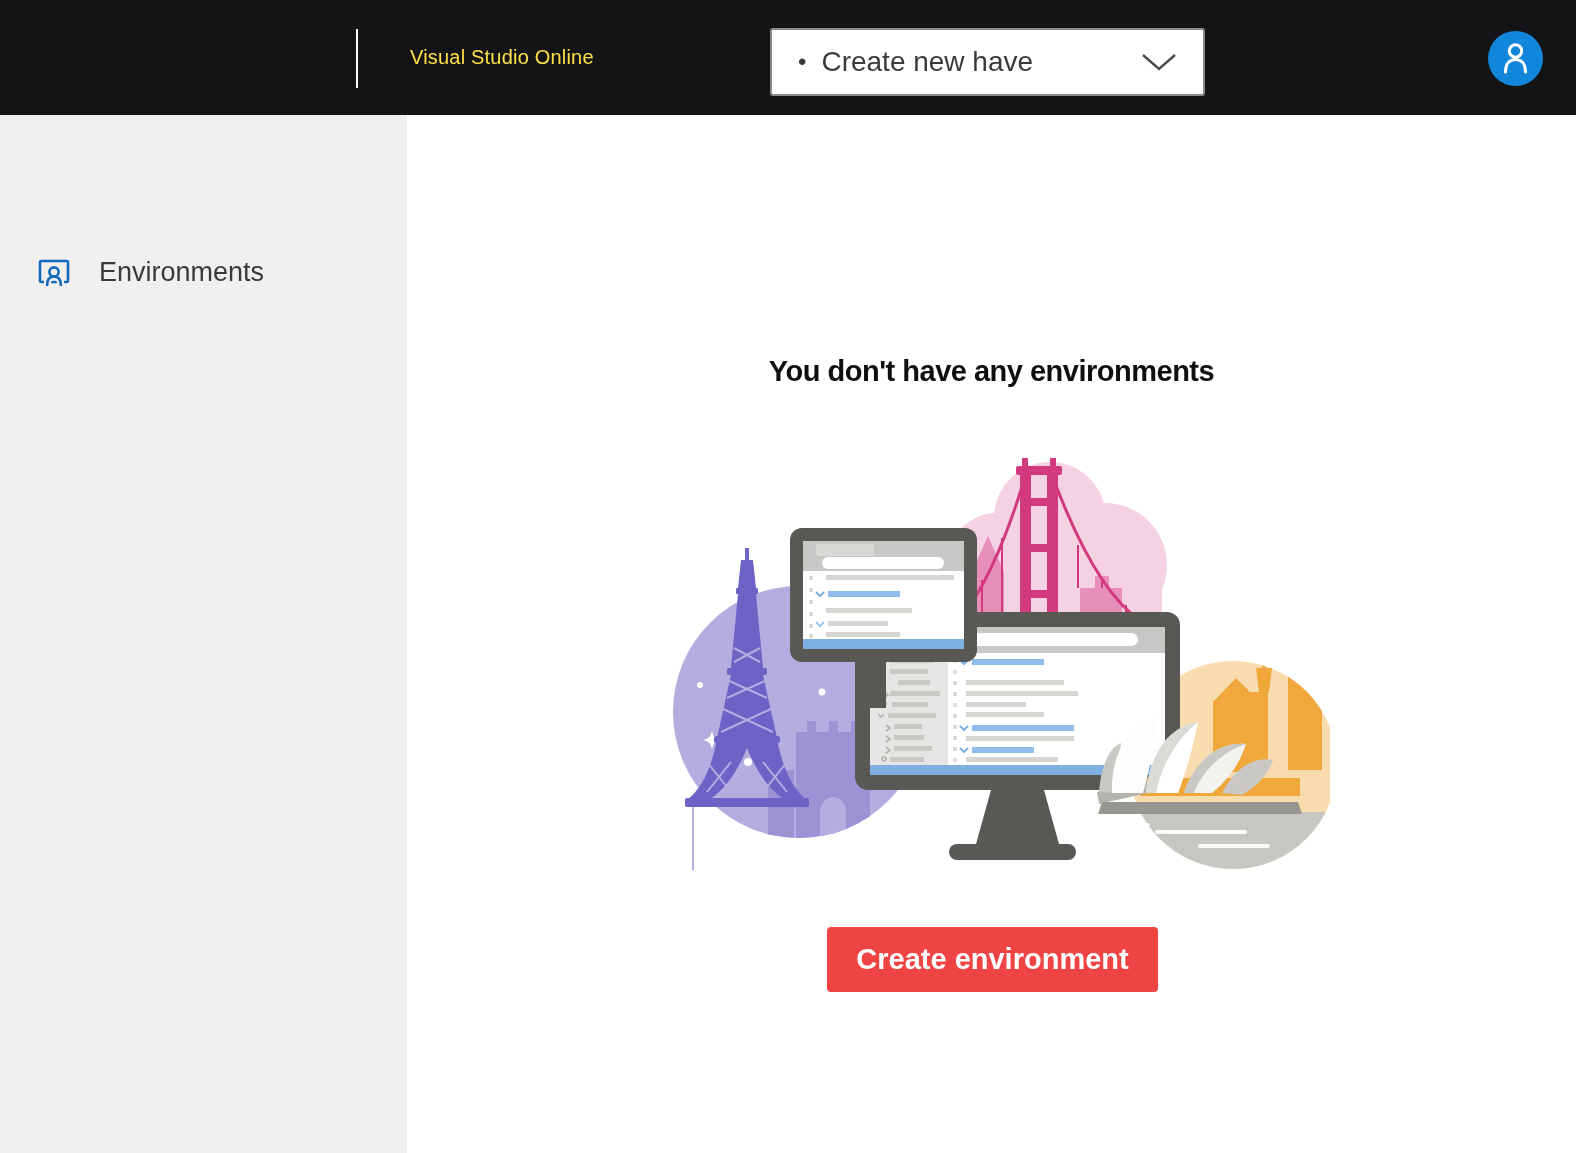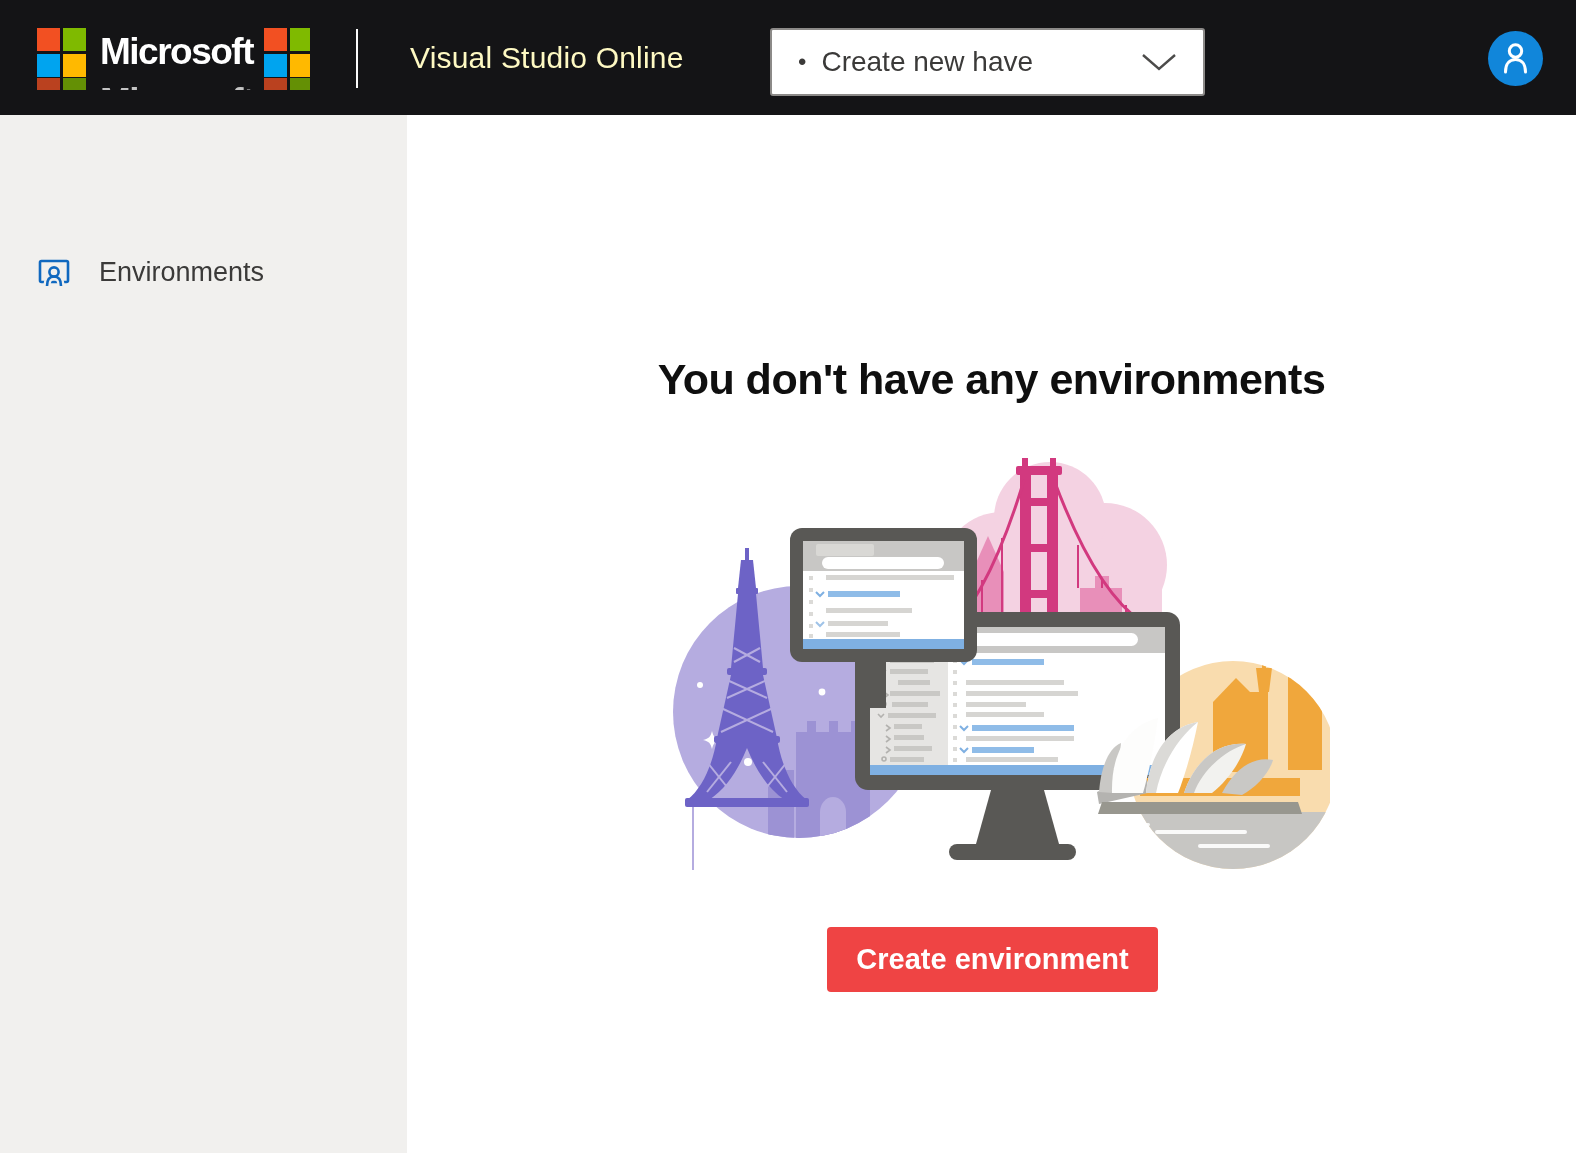--- a/index.html
+++ b/index.html
@@ -16,21 +16,21 @@
   .ms-grid i { display:block; }
   .ms-grid .s1{ background:#f25022; } .ms-grid .s2{ background:#7fba00; }
   .ms-grid .s3{ background:#00a4ef; } .ms-grid .s4{ background:#ffb900; }
   .ms-word { margin-left:14px; color:#fff; font-size:37px; font-weight:bold;
              letter-spacing:-1.5px; line-height:44px; white-space:nowrap; }
   .ms-tile.row2 { opacity:.75; }
 
   .bar-divider { position:absolute; left:356px; top:29px; width:2px; height:59px; background:#fbfbfb; }
 
   .product-title { position:absolute; left:410px; top:0; height:115px; display:flex; align-items:center;
-                   color:#fef9c3; font-size:30px; font-weight:400; letter-spacing:.2px; }
+                   color:#fde047; font-size:20px; font-weight:400; letter-spacing:.2px; }
 
   .plan-dd { position:absolute; left:770px; top:28px; width:435px; height:68px; background:#fff;
              border:2px solid #8c8a88; border-radius:3px; display:flex; align-items:center;
              padding:0 26px; cursor:pointer; }
   .plan-dd .bullet { font-size:24px; color:#3b3a39; margin-right:15px; line-height:1; }
   .plan-dd .value  { font-size:28px; color:#3b3a39; }
   .plan-dd svg { margin-left:auto; }
 
   .avatar-btn { position:absolute; left:1488px; top:31px; width:55px; height:55px; border-radius:50%;
                 background:#1186da; border:none; display:flex; align-items:center; justify-content:center;
@@ -38,69 +38,35 @@
 
   
   .sidebar { position:absolute; left:0; top:115px; width:407px; height:1038px; background:#f1f0ee; }
   .side-item { position:absolute; left:0; top:123px; width:100%; height:68px; display:flex;
                align-items:center; padding-left:37px; cursor:pointer; }
   .side-item .lbl { margin-left:28px; font-size:27px; color:#3b3a39; }
 
   
   .main { position:absolute; left:407px; top:115px; width:1169px; height:1038px; background:#fff; }
   .empty-title { position:absolute; left:407px; top:355px; width:1169px; text-align:center;
-                 font-size:43px; font-weight:bold; color:#0f0f0f; letter-spacing:-.5px; }
+                 font-size:29px; font-weight:bold; color:#0f0f0f; letter-spacing:-.5px; }
   .illus { position:absolute; left:650px; top:440px; width:680px; height:430px; }
 
   .cta { position:absolute; left:827px; top:927px; width:331px; height:65px; background:#ef4444;
          border:none; border-radius:4px; color:#fff; font-size:29px; font-weight:bold;
          font-family:"Liberation Sans", sans-serif; cursor:pointer; overflow:hidden; }
   .cta .real { position:relative; z-index:2; }
   .cta .ghost { position:absolute; left:0; top:-36px; width:100%; text-align:center;
                 font-size:29px; font-weight:bold; color:rgba(9,48,94,.55); line-height:46px; z-index:1; }
 </style>
 </head>
 <body>
 
 <header class="topbar">
 
-  <div class="logo-box">
-    <div class="ms-tile" style="left:0;top:0">
-      <div class="ms-grid">
-        <i class="s1"></i>
-          <i class="s2"></i>
-          <i class="s3"></i>
-          <i class="s4"></i>
-      </div>
-      <div class="ms-word">Microsoft</div>
-    </div>
-    <div class="ms-tile" style="left:227px;top:0">
-      <div class="ms-grid">
-        <i class="s1"></i>
-          <i class="s2"></i>
-          <i class="s3"></i>
-          <i class="s4"></i>
-      </div>
-
-    </div>
-    <div class="ms-tile row2" style="left:0;top:50px">
-      <div class="ms-grid">
-        <i class="s1"></i>
-          <i class="s2"></i>
-      </div>
-      <div class="ms-word">Microsoft</div>
-    </div>
-    <div class="ms-tile row2" style="left:227px;top:50px">
-      <div class="ms-grid">
-        <i class="s1"></i>
-          <i class="s2"></i>
-      </div>
-
-    </div>
-  </div>
 
   <div class="bar-divider"></div>
 
   <div class="product-title">Visual Studio Online</div>
 
   <div class="plan-dd">
     <span class="bullet">•</span>
     <span class="value">Create new have</span>
     <svg width="36" height="19" viewBox="0 0 36 19">
       <path d="M2,2 L18,16 L34,2" fill="none" stroke="#4c4b4a" stroke-width="2.4"></path>

